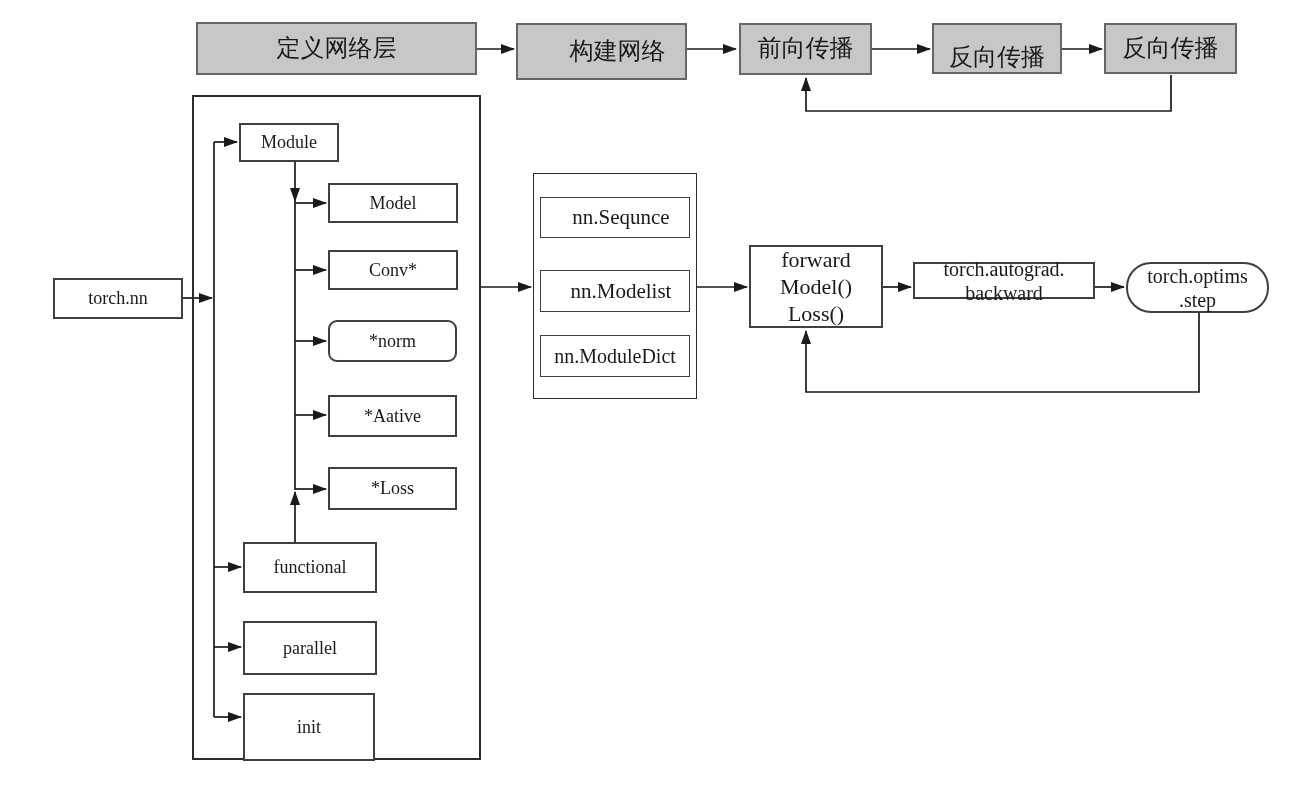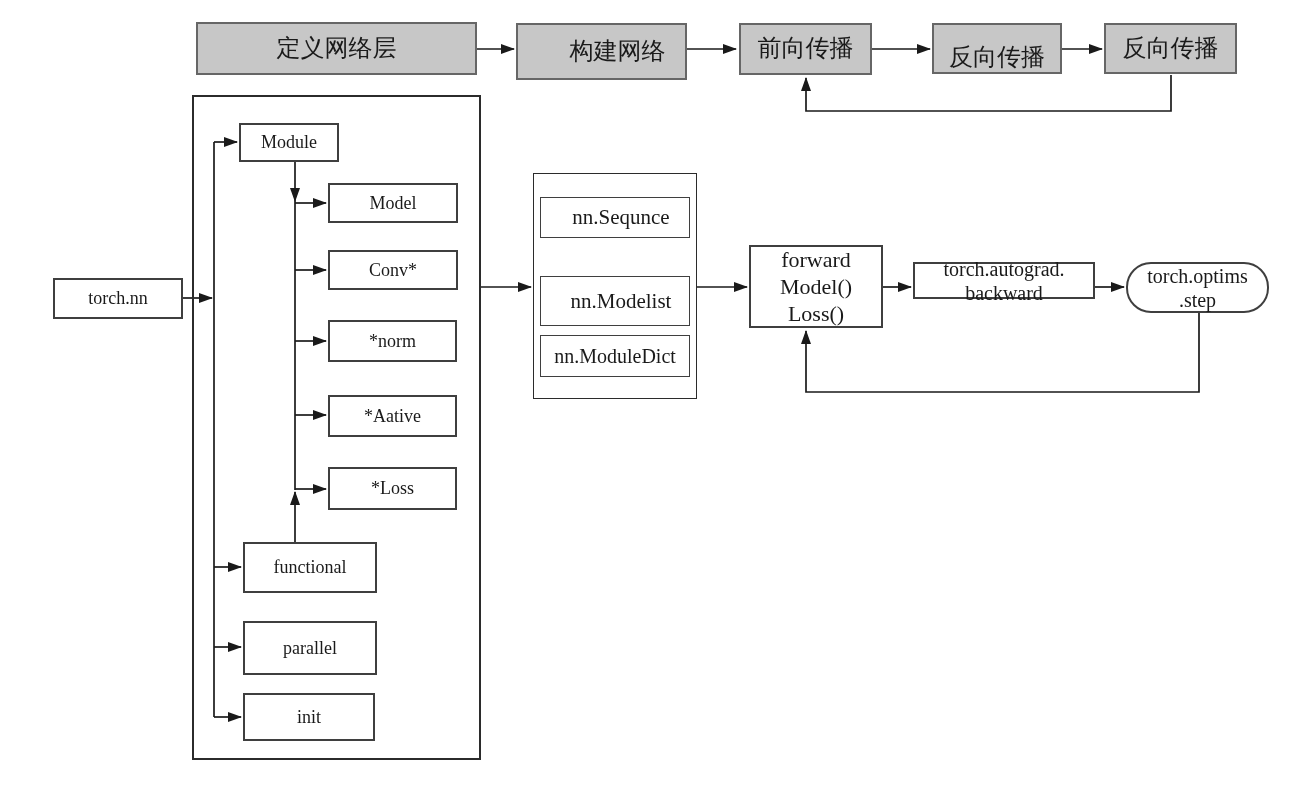--- a/index.html
+++ b/index.html
@@ -90,43 +90,43 @@
     </div>
   <div class="box wbox" style="left:239px;top:123px;width:100px;height:39px;">
       <span>Module</span>
     </div>
   <div class="box wbox" style="left:328px;top:183px;width:130px;height:40px;">
       <span>Model</span>
     </div>
   <div class="box wbox" style="left:328px;top:250px;width:130px;height:40px;">
       <span>Conv*</span>
     </div>
-  <div class="box wbox" style="left:328px;top:320px;width:129px;height:42px;">
+  <div class="box wbox" style="left:328px;top:320px;width:129px;height:42px;border-radius:9px;">
       <span>*norm</span>
     </div>
   <div class="box wbox" style="left:328px;top:467px;width:129px;height:43px;">
       <span>*Loss</span>
     </div>
   <div class="box wbox" style="left:328px;top:395px;width:129px;height:42px;">
       <span>*Aative</span>
     </div>
   <div class="box wbox" style="left:243px;top:542px;width:134px;height:51px;">
       <span>functional</span>
     </div>
   <div class="box wbox" style="left:243px;top:621px;width:134px;height:54px;">
       <span>parallel</span>
     </div>
-  <div class="box wbox" style="left:243px;top:693px;width:132px;height:48px;">
+  <div class="box wbox" style="left:243px;top:693px;width:132px;height:68px;">
       <span>init</span>
     </div>
 
   <div class="box wbox midbox" style="left:540px;top:197px;width:150px;height:41px;border-width:1.7px;">
       <span>nn.Sequnce</span>
     </div>
-  <div class="box wbox midbox" style="left:540px;top:276px;width:150px;height:50px;border-width:1.7px;text-align:right;">
+  <div class="box wbox midbox" style="left:540px;top:270px;width:150px;height:42px;border-width:1.7px;text-align:right;">
       <span>nn.Modelist</span>
     </div>
   <div class="box wbox smalltext" style="left:540px;top:335px;width:150px;height:42px;border-width:1.7px;">
       <span>nn.ModuleDict</span>
     </div>
 
   <div class="box wbox forwardbox" style="left:749px;top:245px;width:134px;height:83px;">
     <span>forward</span>
     <span>Model()</span>
     <span>Loss()</span>

